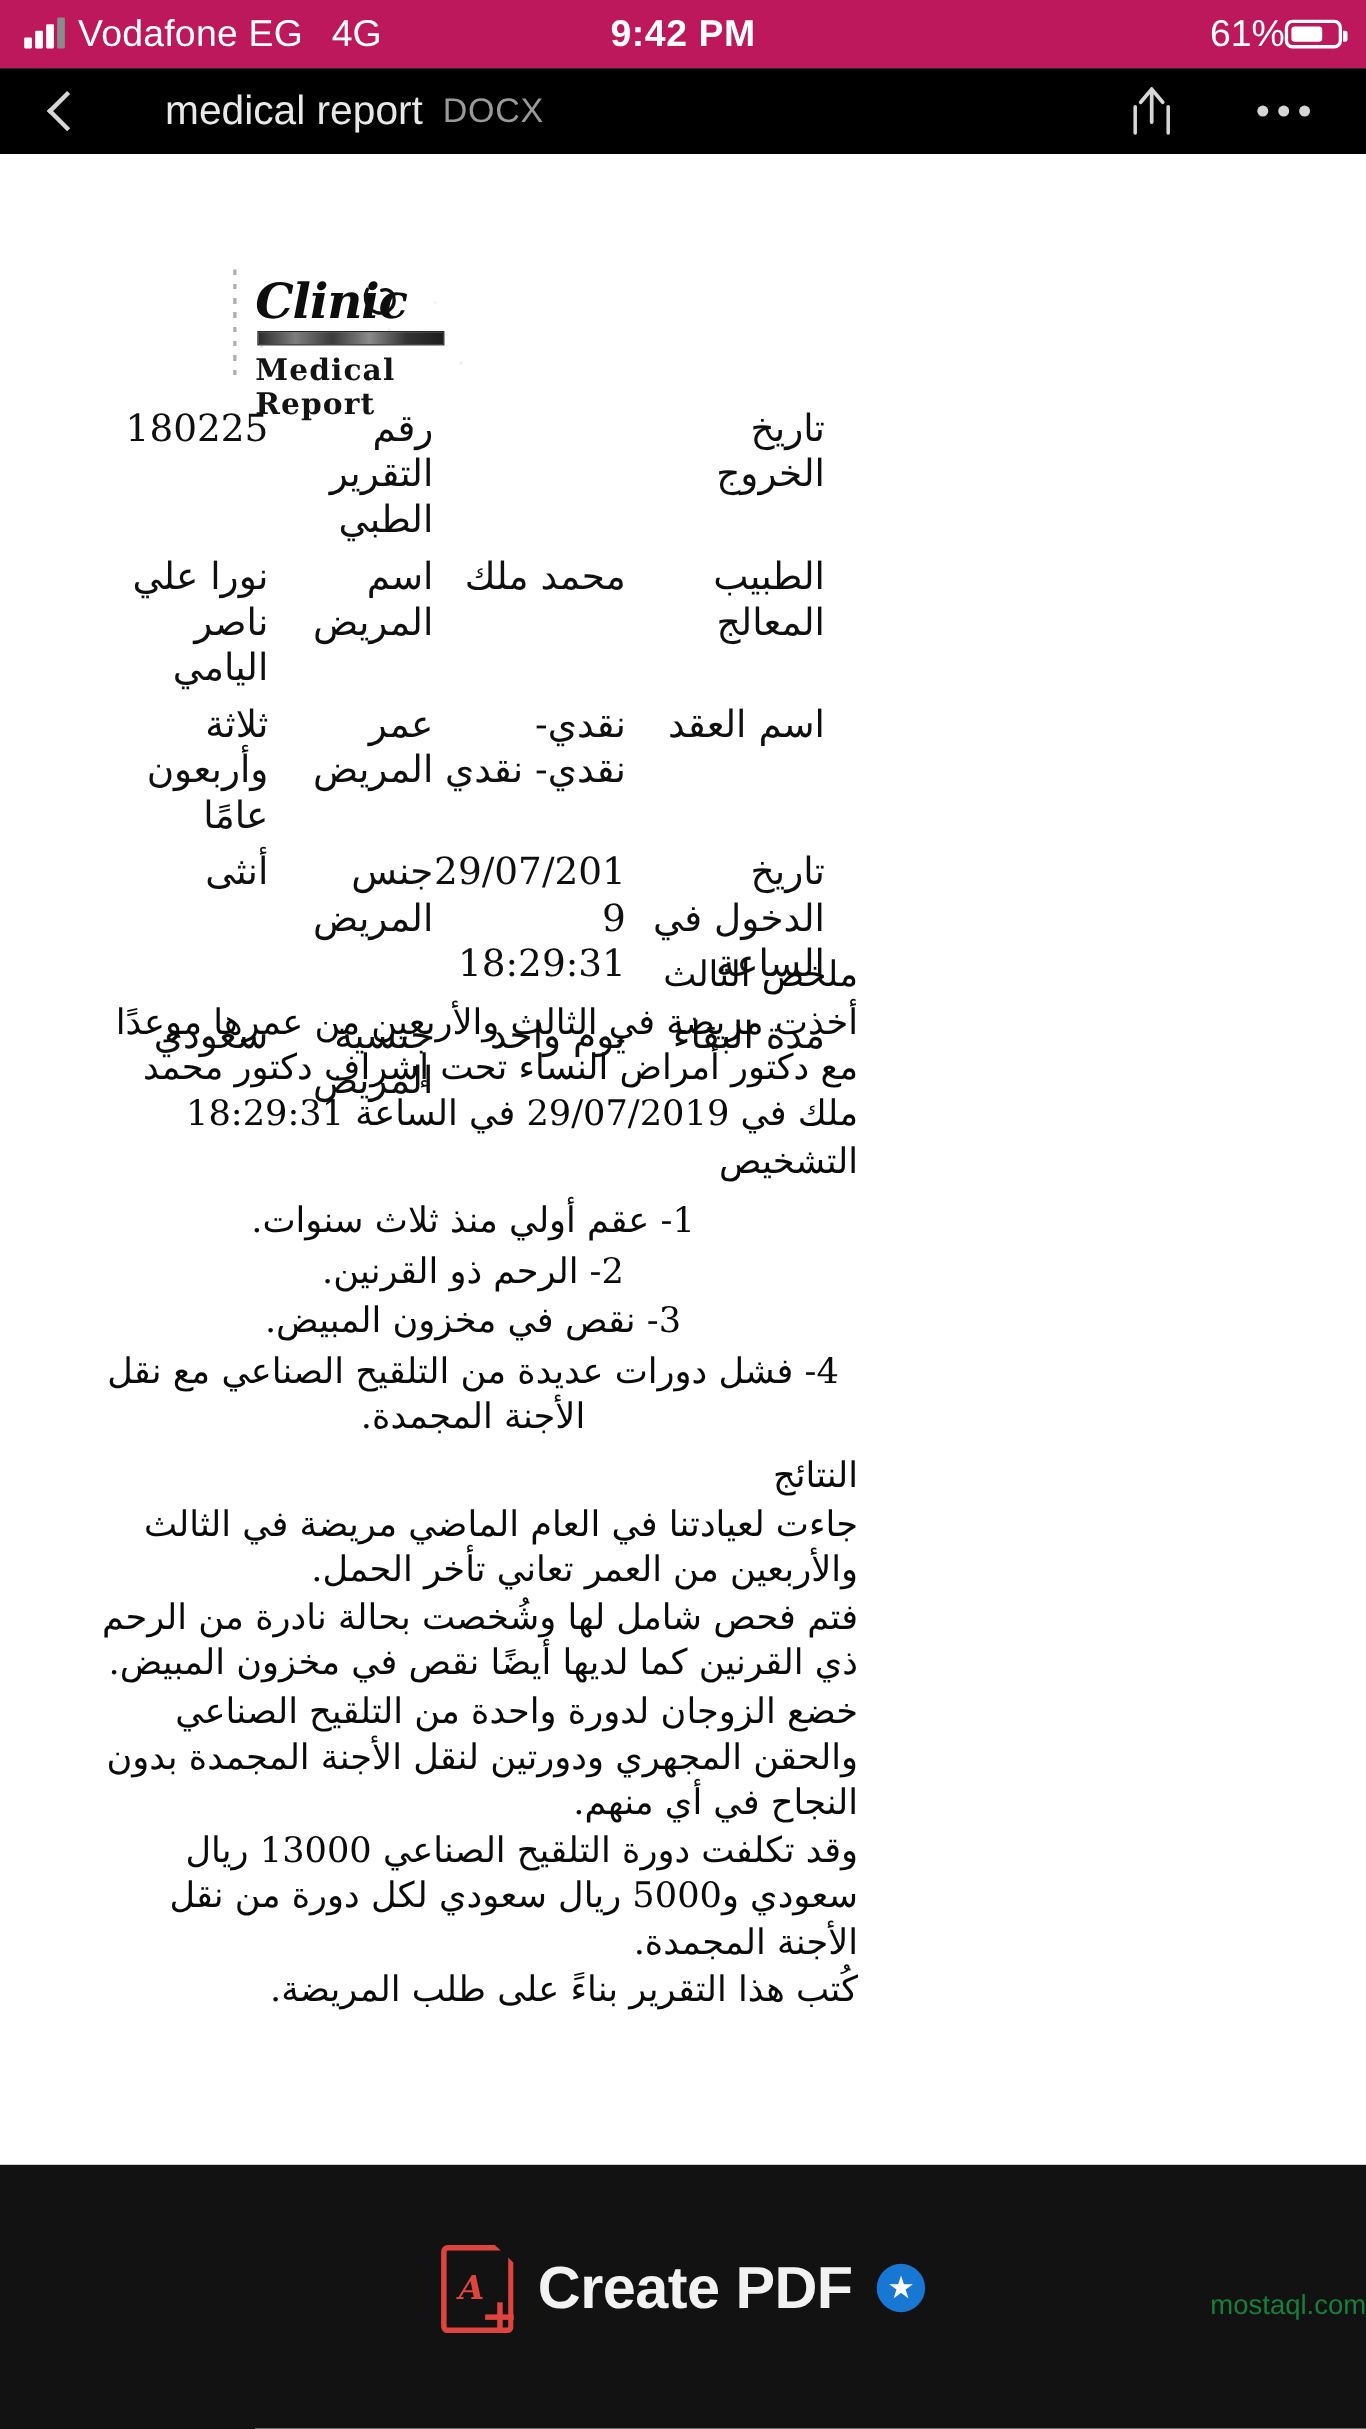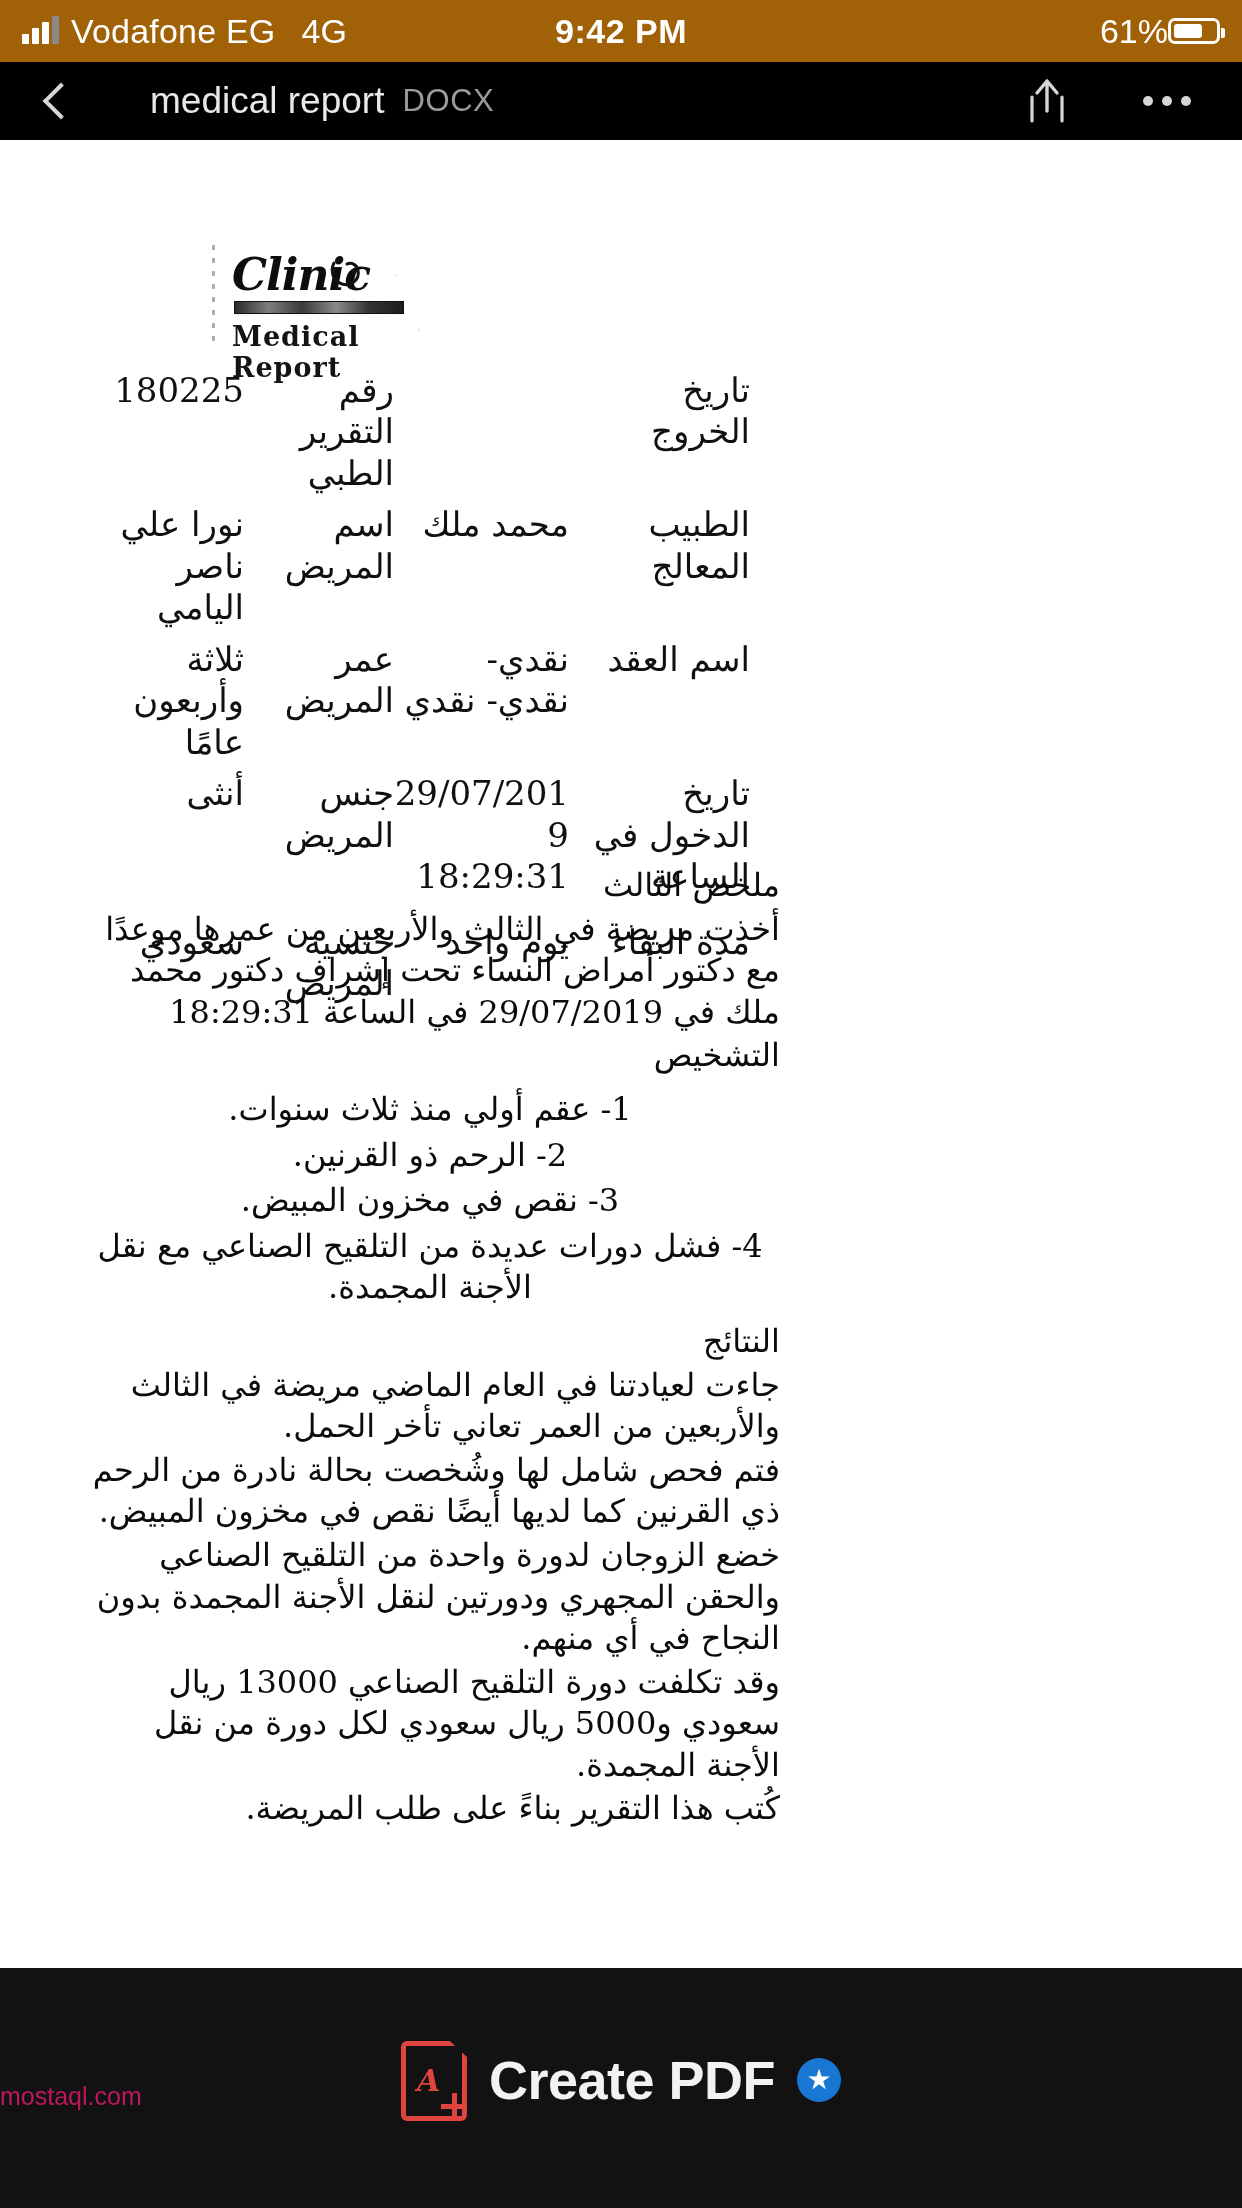--- a/index.html
+++ b/index.html
@@ -7,21 +7,21 @@
     width:1242px;height:2208px;
     background:#ffffff;
     font-family:"Liberation Sans", sans-serif;
     overflow:hidden;
     position:relative;
   }
 
   
   .statusbar{
     position:absolute;top:0;left:0;width:1242px;height:62px;
-    background:#a16207;color:#ffffff;
+    background:#be185d;color:#ffffff;
     display:flex;align-items:center;
   }
   .sb-left{position:absolute;left:22px;top:0;height:62px;display:flex;align-items:center;gap:12px;}
   .signal{display:flex;align-items:flex-end;gap:3px;height:26px;}
   .signal i{display:block;width:7px;background:#ffffff;border-radius:1px;}
   .signal i:nth-child(1){height:10px;}
   .signal i:nth-child(2){height:16px;}
   .signal i:nth-child(3){height:22px;}
   .signal i:nth-child(4){height:28px;background:#8a8a8a;}
   .carrier{font-size:34px;letter-spacing:.2px;font-family:"Liberation Sans",sans-serif;}
@@ -174,21 +174,21 @@
     font-size:54px;font-weight:bold;color:#f2f2f2;letter-spacing:-.5px;
     font-family:"Liberation Sans",sans-serif;
   }
   .badge{
     width:44px;height:44px;border-radius:50%;background:#1877d2;
     display:flex;align-items:center;justify-content:center;
     color:#ffffff;font-size:28px;line-height:1;
   }
   .wm2{
     position:absolute;left:0;right:0;top:2082px;
-    text-align:left;color:#be185d;font-size:25px;
+    text-align:right;color:#15803d;font-size:25px;
     font-family:"Liberation Sans",sans-serif;
   }
 </style>
 </head>
 <body>
 
 <div class="statusbar">
   <div class="sb-left">
     <span class="signal">
       <i></i>

